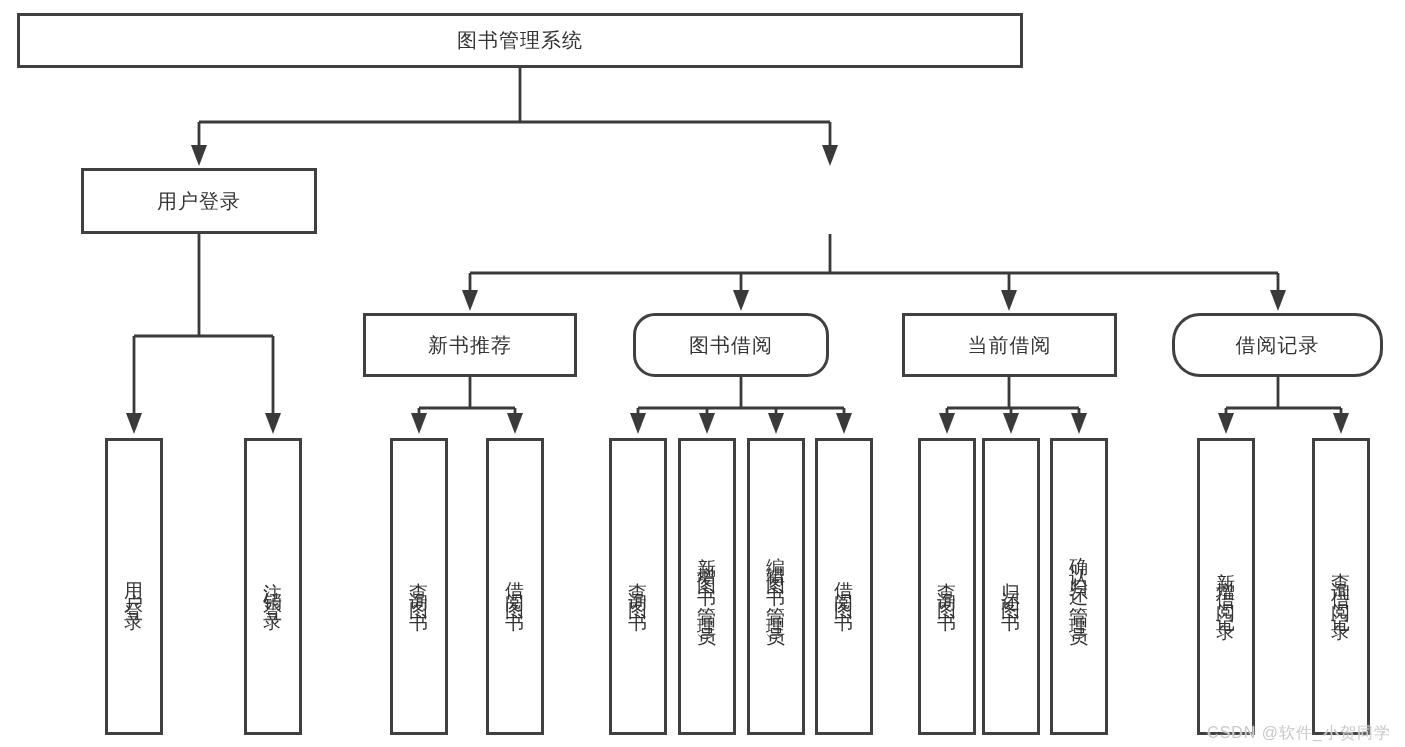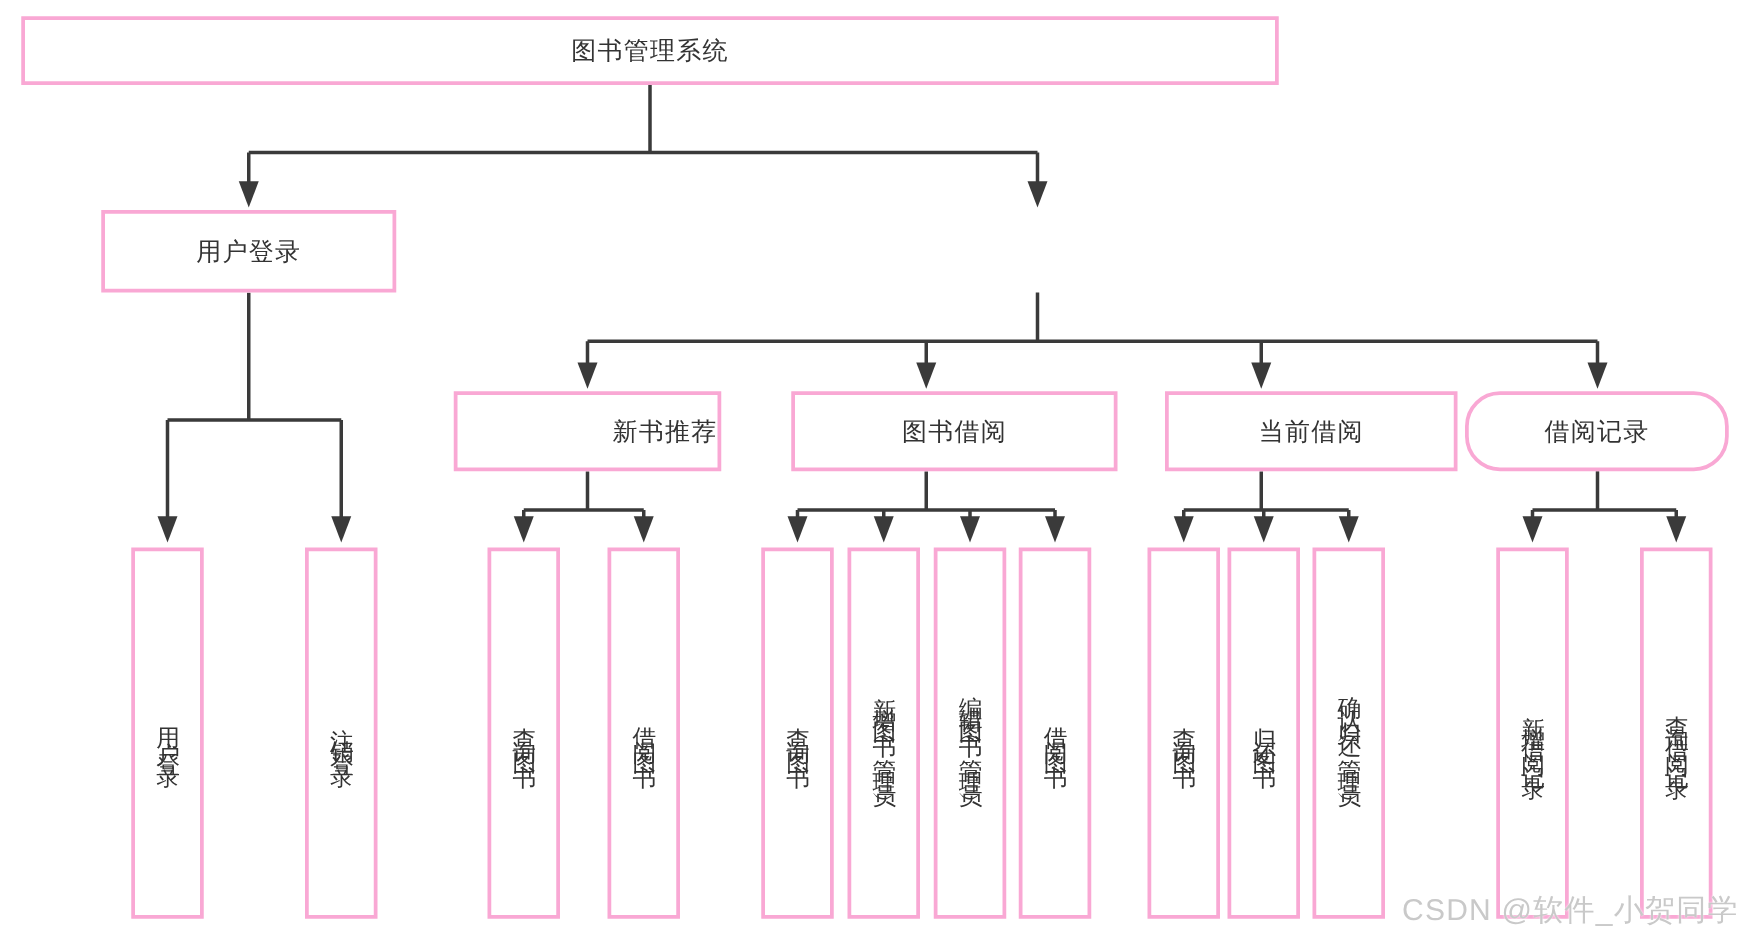--- a/index.html
+++ b/index.html
@@ -17,21 +17,21 @@
   }
   #connectors {
     position: absolute;
     left: 0;
     top: 0;
     z-index: 0;
   }
   .node {
     position: absolute;
     box-sizing: border-box;
-    border: 3px solid #f9a8d4;
+    border: 3px solid #404040;
     background: #ffffff;
     display: flex;
     align-items: center;
     justify-content: center;
     color: #333333;
     z-index: 1;
   }
   .h-node span {
     font-size: 20px;
     letter-spacing: 1px;
@@ -47,21 +47,21 @@
     text-orientation: mixed;
     font-size: 19px;
     letter-spacing: 10px;
     line-height: 1;
     white-space: nowrap;
   }
   #watermark {
     position: absolute;
     right: 14px;
     bottom: 3px;
-    font-size: 24px;
+    font-size: 16px;
     color: #c9c9c9;
     text-shadow: 0 0 2px #ffffff;
     z-index: 2;
     letter-spacing: 1px;
     white-space: nowrap;
   }
 </style>
 </head>
 <body>
 
@@ -101,27 +101,27 @@
   </svg>
 
   <div class="node h-node" style="left:17px; top:13px; width:1006px; height:55px;">
     <span>图书管理系统</span>
   </div>
 
   <div class="node h-node" style="left:81px; top:168px; width:236px; height:66px;">
     <span>用户登录</span>
   </div>
 
-  <div class="node h-node" style="left:363px; top:313px; width:214px; height:64px;justify-content:flex-end;">
+  <div class="node h-node" style="left:363px; top:313px; width:214px; height:64px;">
     <span>新书推荐</span>
   </div>
-  <div class="node h-node" style="left:633px; top:313px; width:261px; height:64px;">
+  <div class="node h-node" style="left:633px; top:313px; width:196px; height:64px;border-radius:22px;">
     <span>图书借阅</span>
   </div>
-  <div class="node h-node" style="left:932px; top:313px; width:234px; height:64px;">
+  <div class="node h-node" style="left:902px; top:313px; width:215px; height:64px;">
     <span>当前借阅</span>
   </div>
   <div class="node h-node" style="left:1172px; top:313px; width:211px; height:64px;border-radius:28px;">
     <span>借阅记录</span>
   </div>
 
   <div class="node leaf" style="left:105px;">
     <span class="vtext">用户登录</span>
   </div>
   <div class="node leaf" style="left:244px;">

